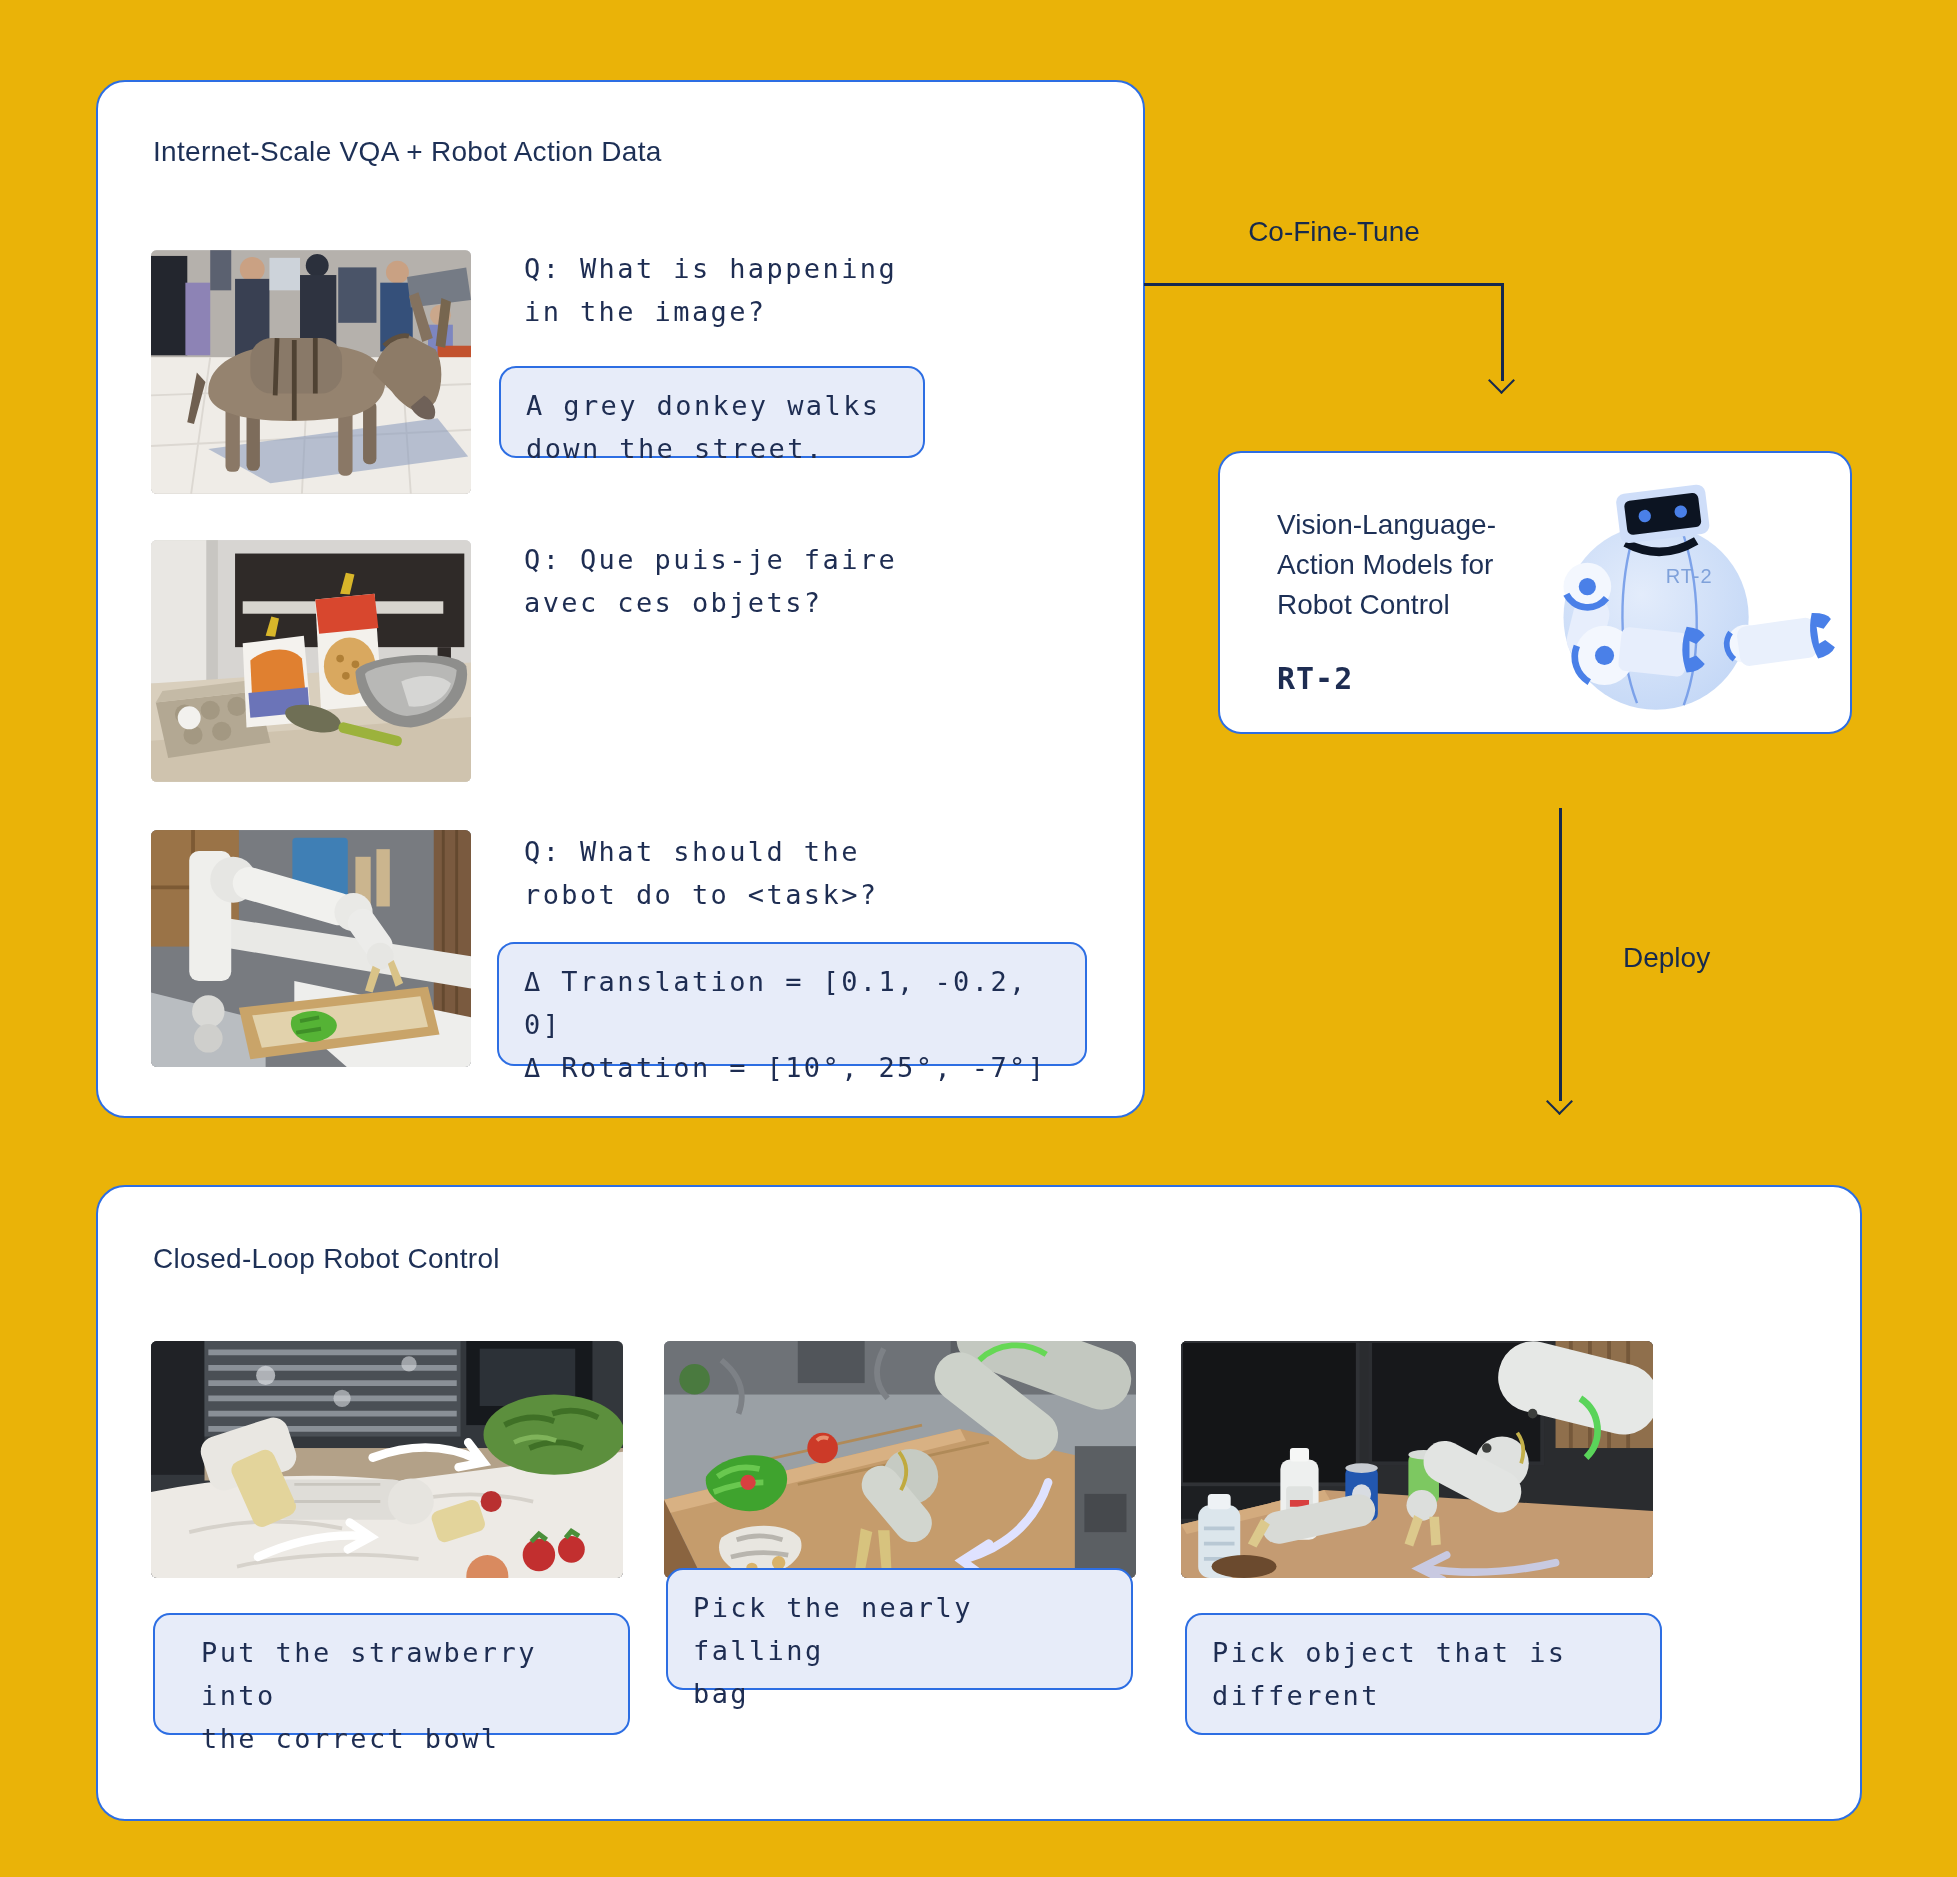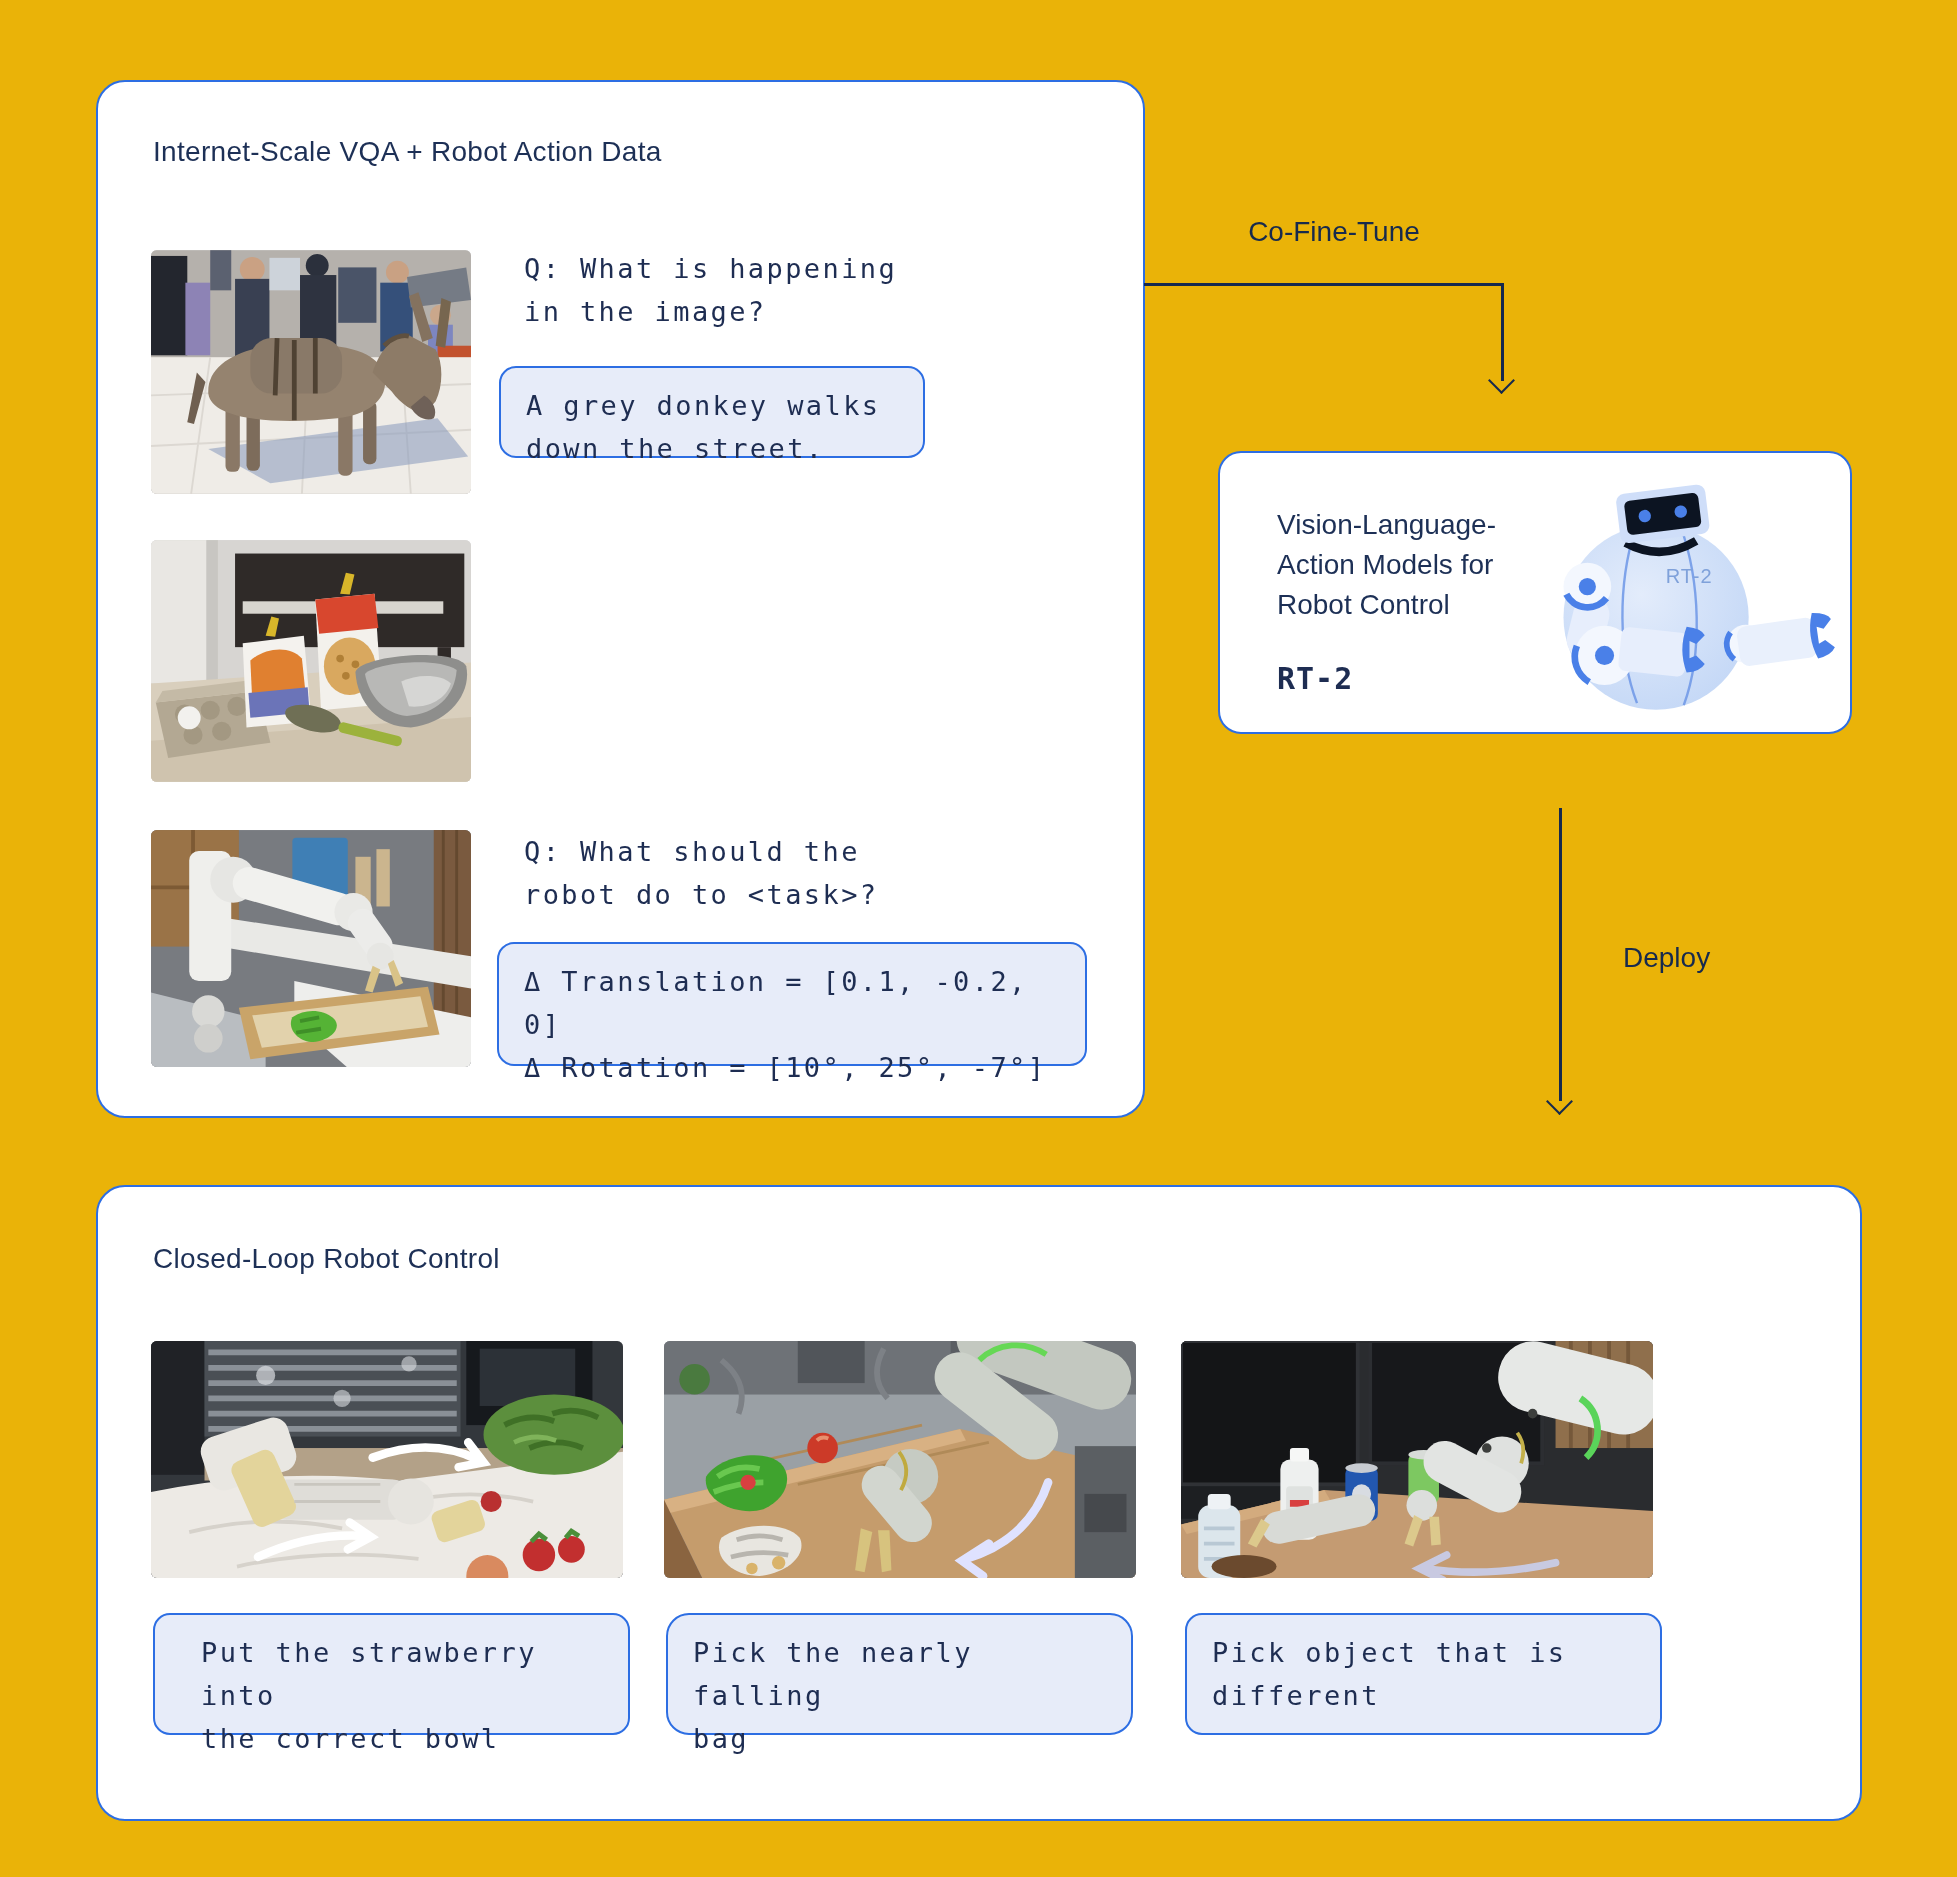--- a/index.html
+++ b/index.html
@@ -148,20 +148,22 @@
         <path d="M214,138 C220,120 320,112 330,132 C336,160 312,192 272,196 C238,196 216,170 214,138 Z" fill="#8e8e8c"></path>
         <path d="M224,140 C236,128 300,122 320,136 C318,164 298,182 268,184 C244,182 228,162 224,140 Z" fill="#b8b8b6"></path>
         <path d="M262,148 C278,140 304,140 314,150 C308,168 288,176 270,174 Z" fill="#d6d6d4"></path>
       </g>
       <g transform="rotate(14 190 196)">
         <ellipse cx="168" cy="192" rx="30" ry="13" fill="#6f6f55"></ellipse>
         <rect x="196" y="188" width="68" height="11" rx="5" fill="#9cb23c"></rect>
       </g>
     </svg>
   </div>
+  <div class="mono q-text" style="left:524px; top:538px;">Q: Que puis-je faire
+avec ces objets?</div>
 
   <div class="photo" style="left:151px; top:830px; width:320px; height:237px;" aria-label="white robot arm reaching over a counter with an open drawer">
     <svg viewBox="0 0 335 248">
       <rect width="335" height="248" fill="#787b80"></rect>
       <rect x="296" y="0" width="39" height="200" fill="#7a5a3f"></rect>
       <path d="M306,0 L306,200 M320,0 L320,200" stroke="#64492f" stroke-width="3"></path>
       <rect x="0" y="0" width="92" height="122" fill="#9a7347"></rect>
       <path d="M44,0 L44,122 M0,60 L92,60" stroke="#7d5a34" stroke-width="4"></path>
       <rect x="148" y="8" width="58" height="74" rx="4" fill="#3f7fb5"></rect>
       <rect x="214" y="28" width="16" height="52" fill="#cbb58e"></rect>
@@ -420,19 +422,19 @@
       <ellipse cx="66" cy="236" rx="34" ry="12" fill="#6b4a2e"></ellipse>
       <g stroke="#c9d2f5" stroke-width="8" fill="none" stroke-linecap="round" opacity="0.85">
         <path d="M392,232 Q322,248 254,238"></path>
         <path d="M278,224 L250,238 L274,250"></path>
       </g>
     </svg>
   </div>
 
   <div class="mono bubble" style="left:153px; top:1613px; width:477px; height:122px;padding-left:46px;">Put the strawberry into
 the correct bowl</div>
-  <div class="mono bubble" style="left:666px; top:1613px; width:467px; height:122px;border-radius:23px;">Pick the nearly falling
+  <div class="mono bubble" style="left:666px; top:1568px; width:467px; height:122px;">Pick the nearly falling
 bag</div>
   <div class="mono bubble" style="left:1185px; top:1613px; width:477px; height:122px;">Pick object that is
 different</div>
 
 </div>
 
 
 </body></html>

